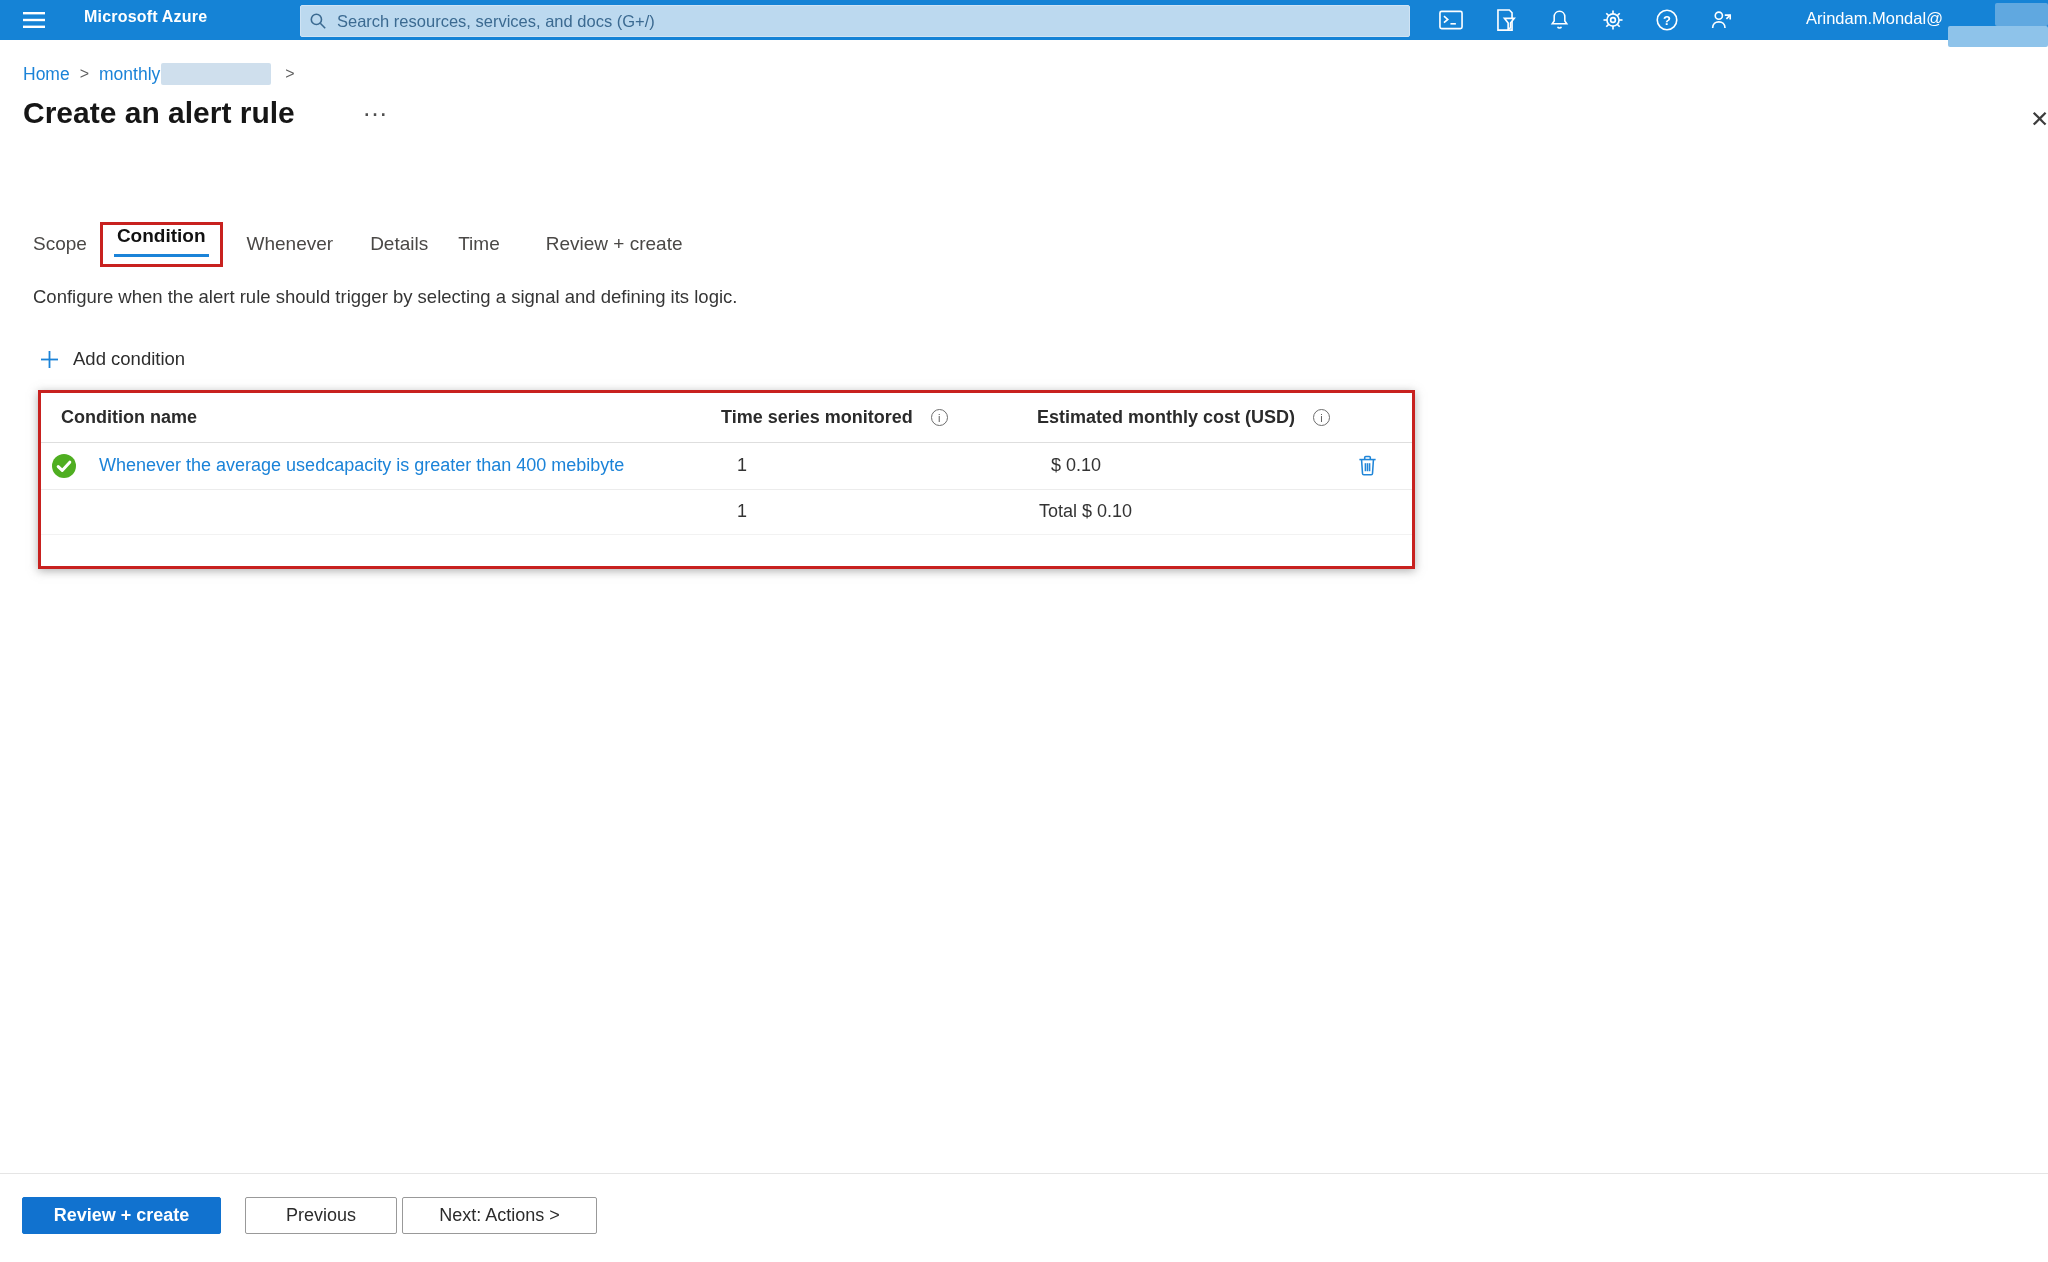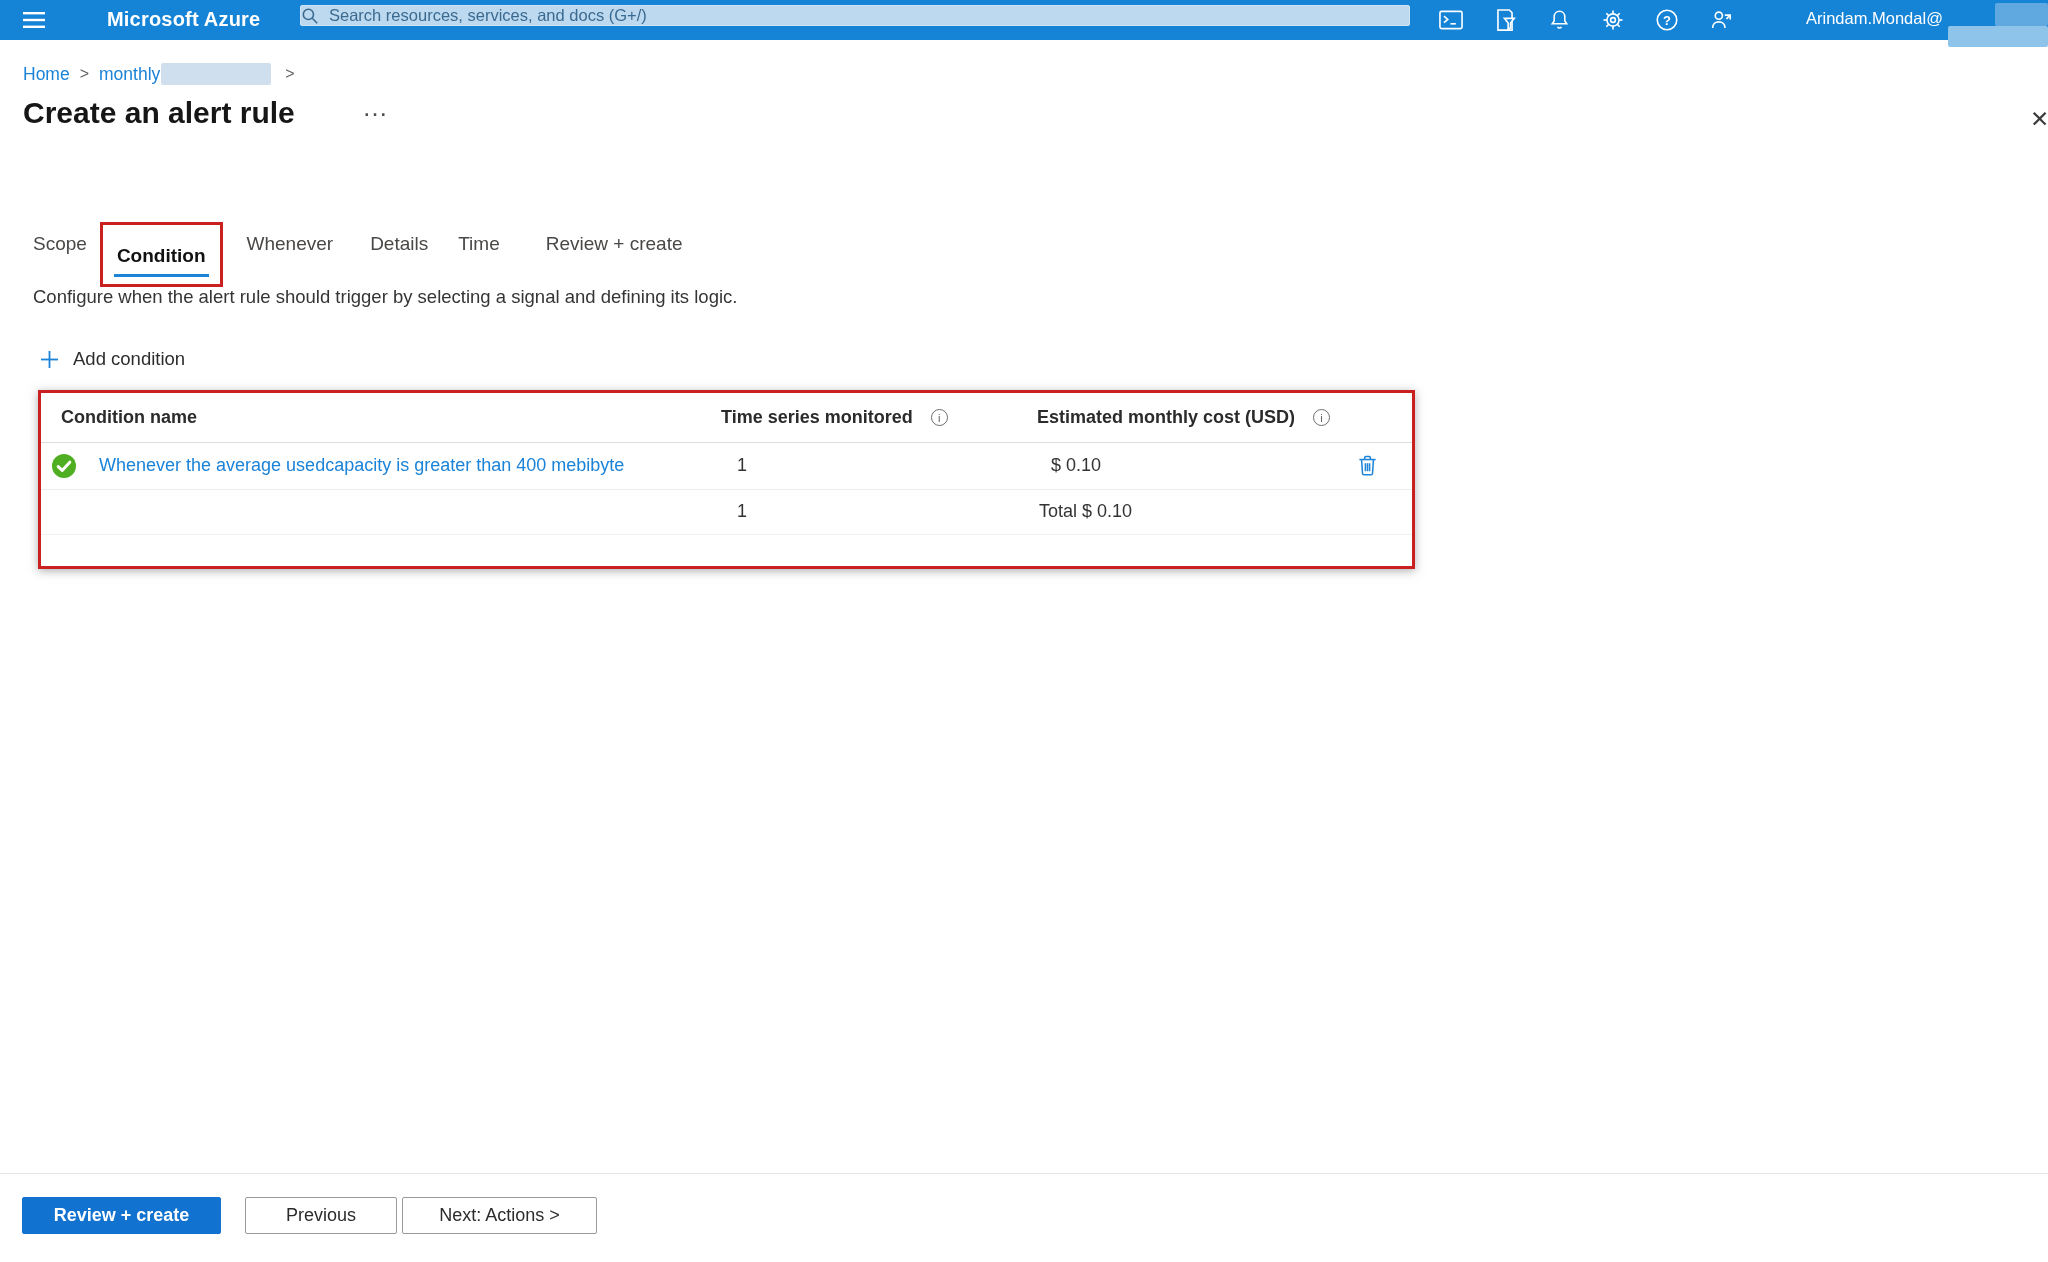--- a/index.html
+++ b/index.html
@@ -3,22 +3,22 @@
 <meta charset="utf-8">
 <style>
   * { margin:0; padding:0; box-sizing:border-box; }
   html,body { background:#fff; }
   body { font-family:"Liberation Sans", sans-serif; }
   #app { position:relative; width:2048px; height:1262px; background:#ffffff; overflow:hidden; }
 
   
   .topbar { position:absolute; left:0; top:0; width:2048px; height:40px; background:#1583d6; color:#fff; }
   .hamburger { position:absolute; left:14px; top:8px; width:40px; height:24px; display:flex; align-items:center; justify-content:center; cursor:pointer; }
-  .brand { position:absolute; left:107px; top:8px; font-size:20px; font-weight:700; letter-spacing:.2px; }
-  .searchbox { position:absolute; left:300px; top:5px; width:1110px; height:21px; background:#bcd9ef; border:1px solid #cfe3f4; border-radius:2px; display:flex; align-items:center; padding:0 0; color:#3b6a91; }
+  .brand { position:absolute; left:84px; top:8px; font-size:16px; font-weight:700; letter-spacing:.2px; }
+  .searchbox { position:absolute; left:300px; top:5px; width:1110px; height:32px; background:#bcd9ef; border:1px solid #cfe3f4; border-radius:2px; display:flex; align-items:center; padding:0 8px; color:#3b6a91; }
   .searchbox svg { flex:0 0 auto; margin-right:10px; }
   .searchbox input { flex:1; border:none; outline:none; background:transparent; font-family:"Liberation Sans", sans-serif; font-size:16.5px; color:#3b6a91; }
   .searchbox input::placeholder { color:#3b6a91; opacity:1; }
   .topbar-icons { position:absolute; left:1438px; top:0; height:40px; display:flex; align-items:center; gap:28px; }
   .tb-icon { width:26px; height:26px; display:flex; align-items:center; justify-content:center; color:#fff; cursor:pointer; }
   .username { position:absolute; left:1806px; top:9px; font-size:16.5px; color:#fff; white-space:nowrap; cursor:pointer; }
   .redact-1 { position:absolute; left:1995px; top:3px; width:53px; height:23px; background:#60a8e0; border-radius:2px; }
   .redact-2 { position:absolute; left:1948px; top:26px; width:100px; height:21px; background:#8ec3ea; border-radius:2px; }
 
   
@@ -30,21 +30,21 @@
   .title-more { position:absolute; left:362px; top:92px; font-size:26px; color:#4f4f4f; letter-spacing:2px; cursor:pointer; }
   .page-close { position:absolute; left:2030px; top:106px; font-size:23px; color:#3c3c3c; cursor:pointer; }
 
   
   .tabs { position:absolute; left:33px; top:222px; display:flex; align-items:flex-start; font-size:19px; }
   .tab { color:#4a4846; padding-top:11px; cursor:pointer; white-space:nowrap; }
   .tab.s1 { margin-right:13px; }
   .tab.s2 { margin-right:37px; }
   .tab.s3 { margin-right:30px; }
   .tab.s4 { margin-right:46px; }
-  .tab-active-box { border:3px solid #c8211f; padding:20px 14px 7px; margin-right:24px; display:flex; flex-direction:column; align-items:center; cursor:pointer; }
+  .tab-active-box { border:3px solid #c8211f; padding:0 14px 7px; margin-right:24px; display:flex; flex-direction:column; align-items:center; cursor:pointer; }
   .tab-active-label { font-weight:700; color:#111; white-space:nowrap; }
   .tab-underline { height:3px; background:#1b83d8; margin-top:7px; width:calc(100% + 6px); }
 
   .page-desc { position:absolute; left:33px; top:286px; font-size:18.5px; color:#353535; }
 
   
   .add-condition { position:absolute; left:40px; top:348px; display:flex; align-items:center; gap:14px; cursor:pointer; }
   .add-condition .label { font-size:18.5px; color:#2d2d2d; }
 
   

